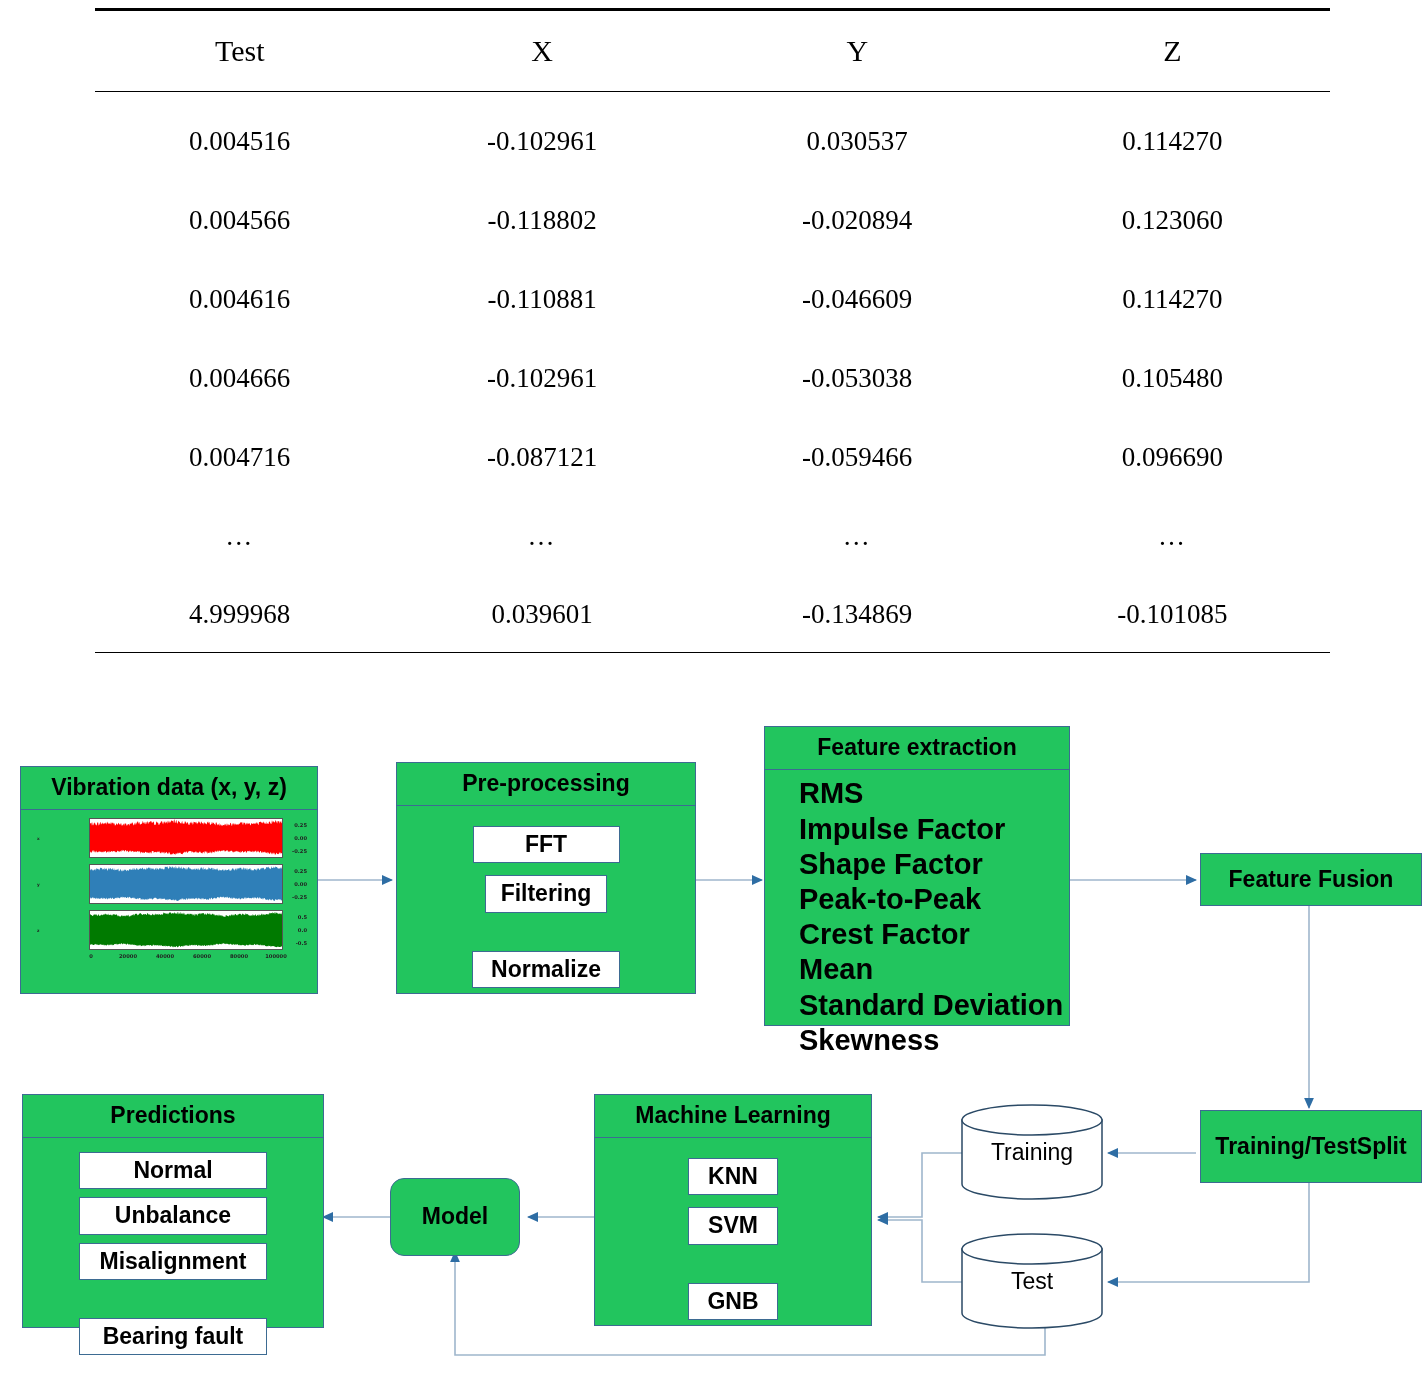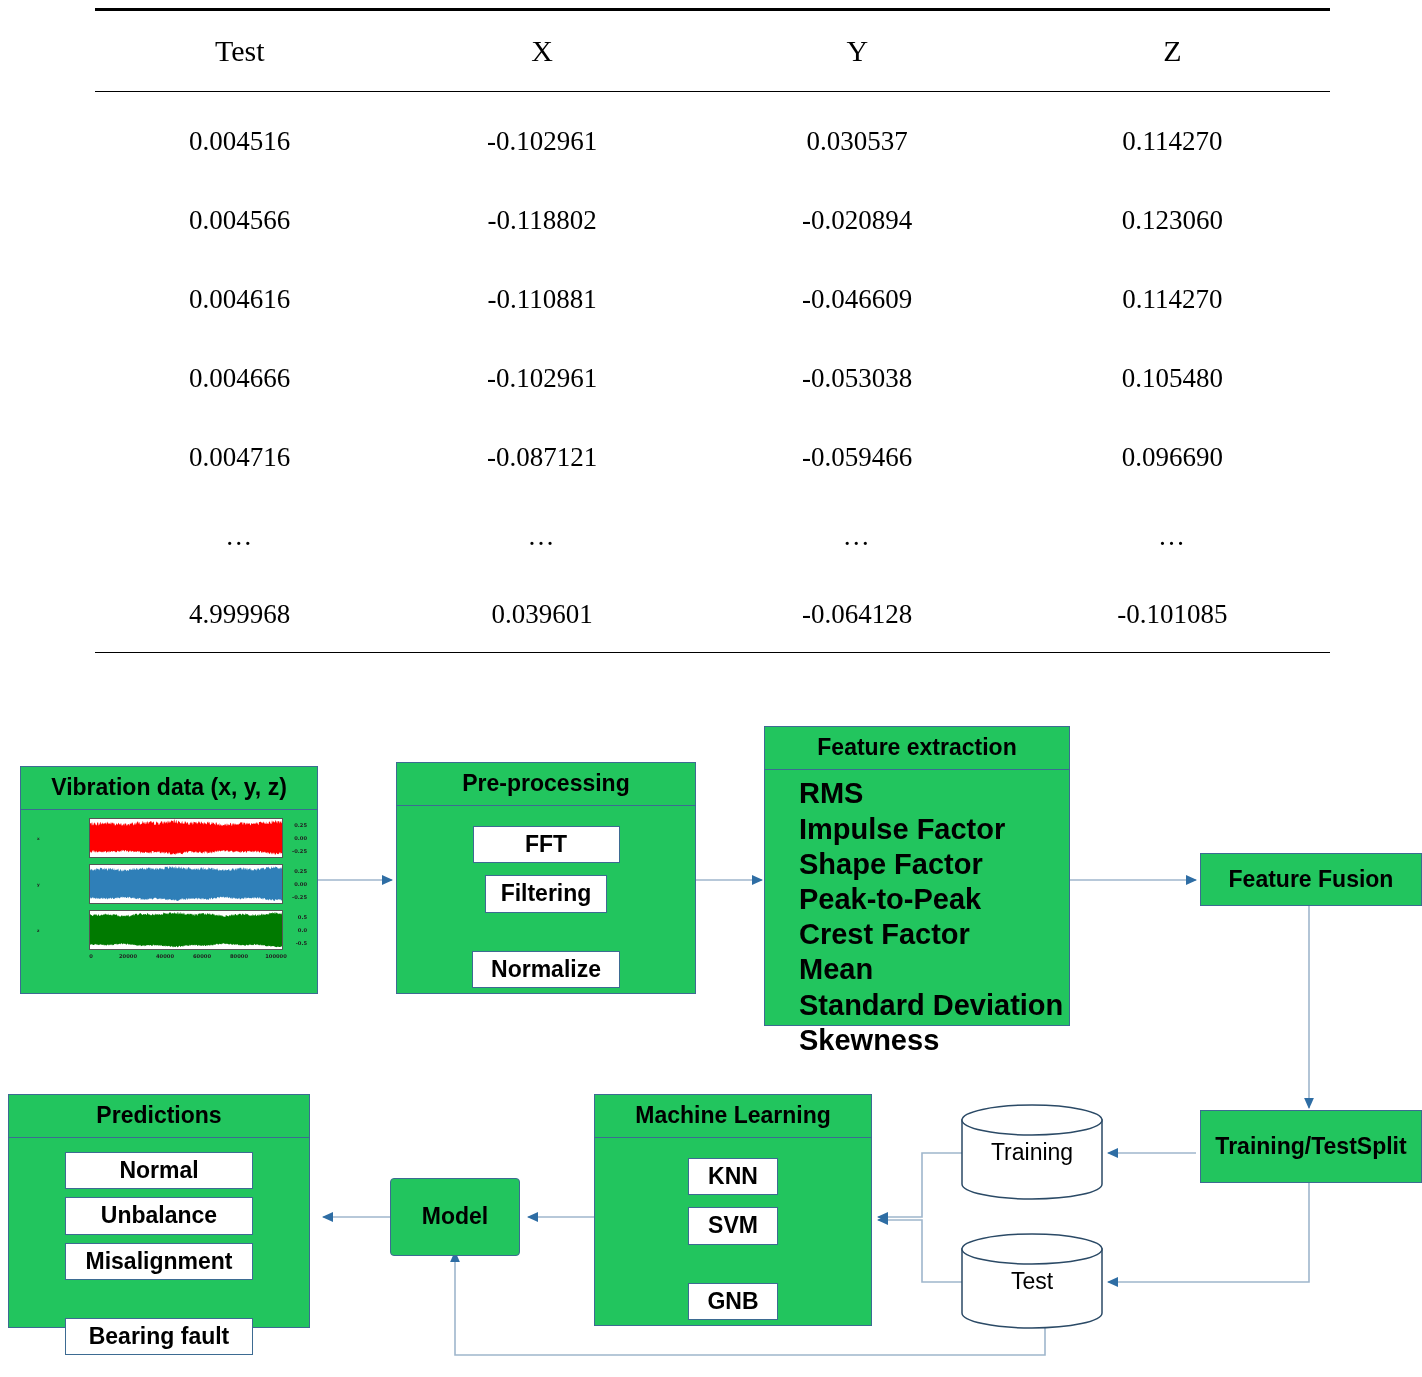--- a/index.html
+++ b/index.html
@@ -92,21 +92,21 @@
     padding-left: 34px;
     padding-top: 6px;
   }
   .plain-node {
     display: flex;
     align-items: center;
     justify-content: center;
     text-align: center;
     line-height: 1.12;
   }
-  .rounded { border-radius: 4px; }
+  .rounded { border-radius: 14px; }
 
   
   .cyl {
     position: absolute;
     box-sizing: border-box;
   }
   .cyl .cyl-label {
     position: absolute;
     left: 0; right: 0;
     top: 50%;
@@ -204,21 +204,21 @@
       </tr>
       <tr class="dots-row">
         <td>…</td>
         <td>…</td>
         <td>…</td>
         <td>…</td>
       </tr>
       <tr class="last-row">
         <td>4.999968</td>
         <td>0.039601</td>
-        <td>-0.064128</td>
+        <td>-0.134869</td>
         <td>-0.101085</td>
       </tr>
       <tr class="rule-bottom">
         <td class="spacer-cell"></td>
         <td class="spacer-cell"></td>
         <td class="spacer-cell"></td>
         <td class="spacer-cell"></td>
       </tr>
     </tbody>
   </table>
@@ -363,21 +363,21 @@
       <div class="sub-box" style="width:90px;">KNN</div>
       <div class="sub-box" style="width:90px;">SVM</div>
       <div class="sub-box" style="width:90px;">GNB</div>
     </div>
   </div>
 
   <div class="node plain-node rounded" style="left:390px; top:488px; width:130px; height:78px;">
     <span>Model</span>
   </div>
 
-  <div class="node" style="left:8px; top:404px; width:302px; height:234px;">
+  <div class="node" style="left:22px; top:404px; width:302px; height:234px;">
     <div class="node-title">Predictions</div>
     <div class="node-body" style="padding-top:14px;">
       <div class="sub-box" style="width:188px; margin-bottom:8px;">Normal</div>
       <div class="sub-box" style="width:188px; margin-bottom:8px;">Unbalance</div>
       <div class="sub-box" style="width:188px; margin-bottom:8px;">Misalignment</div>
       <div class="sub-box" style="width:188px;">Bearing fault</div>
     </div>
   </div>
 
 </div>

